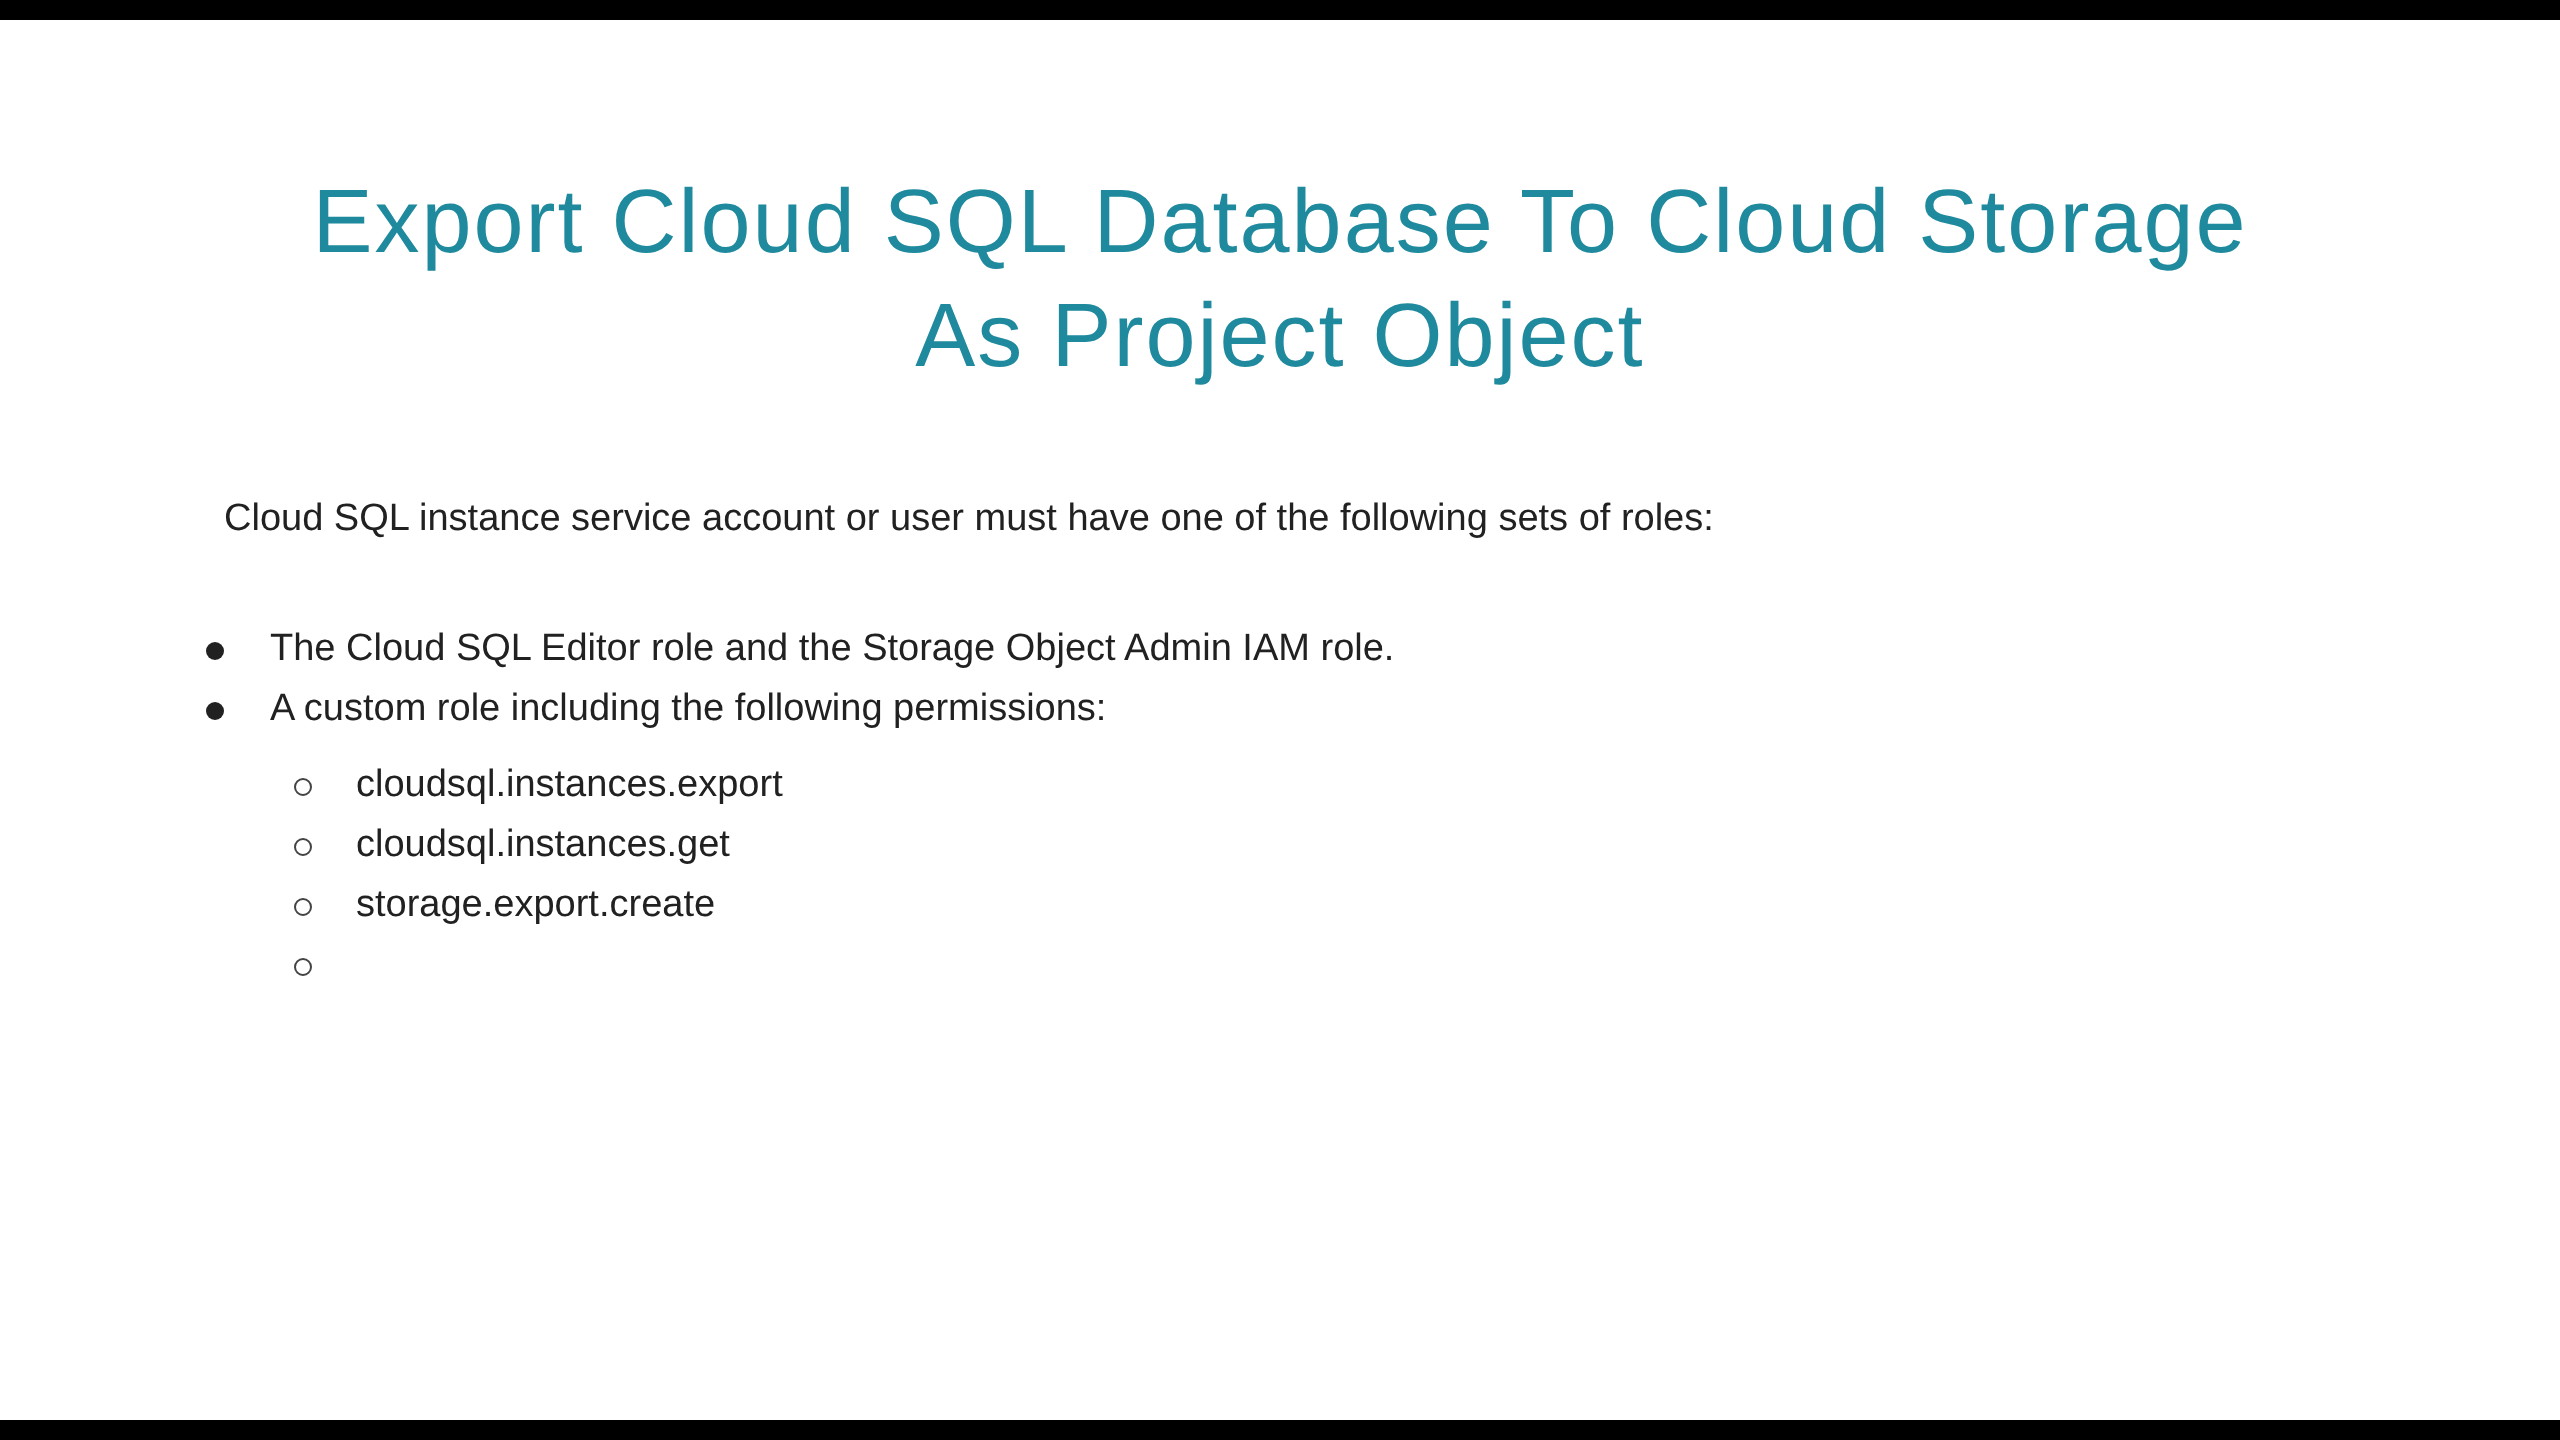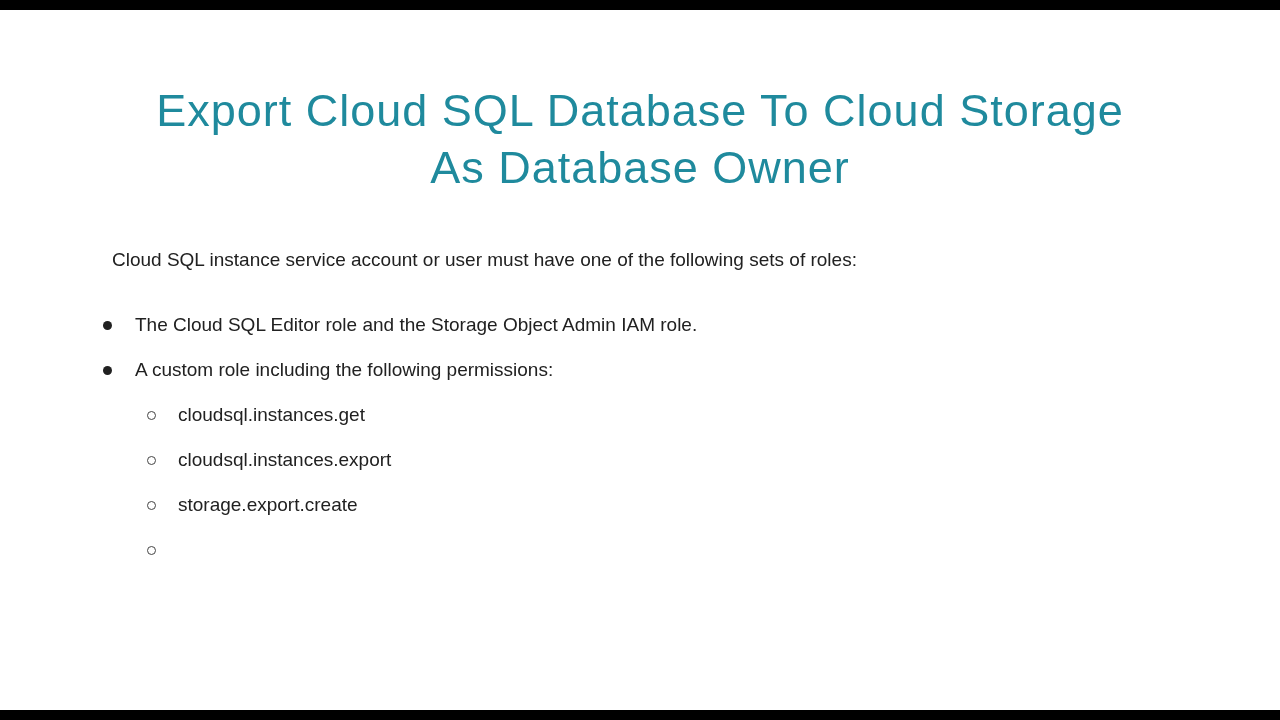--- a/index.html
+++ b/index.html
@@ -52,21 +52,20 @@
   }
   .bullet-list {
     margin-top: 38px;
     color: #212121;
     font-size: 19px;
   }
   .row {
     display: flex;
     align-items: center;
     height: 30px;
-    margin-top: 15px;
   }
   .row .marker-cell {
     display: flex;
     align-items: center;
     justify-content: flex-start;
     flex: 0 0 auto;
   }
   .lvl1 .marker-cell { margin-left: 103px; width: 32px; }
   .lvl2 .marker-cell { margin-left: 147px; width: 31px; }
   .dot {
@@ -88,21 +87,21 @@
 </head>
 <body>
 
 <div class="frame">
   <div class="letterbox top"></div>
 
   <div class="slide">
 
     <h1 class="slide-title">
       <span>Export Cloud SQL Database To Cloud Storage</span><br>
-      <span>As Database Owner</span>
+      <span>As Project Object</span>
     </h1>
 
     <p class="intro">Cloud SQL instance service account or user must have one of the following sets of roles:</p>
 
     <div class="bullet-list">
 
       <div class="row lvl1">
         <span class="marker-cell">
           <span class="dot"></span>
         </span>
@@ -114,27 +113,27 @@
           <span class="dot"></span>
         </span>
         <span class="text">A custom role including the following permissions:</span>
       </div>
 
       <div class="sub-group">
         <div class="row lvl2">
           <span class="marker-cell">
             <span class="circle"></span>
           </span>
-          <span class="text">cloudsql.instances.get</span>
+          <span class="text">cloudsql.instances.export</span>
         </div>
         <div class="row lvl2">
           <span class="marker-cell">
             <span class="circle"></span>
           </span>
-          <span class="text">cloudsql.instances.export</span>
+          <span class="text">cloudsql.instances.get</span>
         </div>
         <div class="row lvl2">
           <span class="marker-cell">
             <span class="circle"></span>
           </span>
           <span class="text">storage.export.create</span>
         </div>
         <div class="row lvl2">
           <span class="marker-cell">
             <span class="circle"></span>

